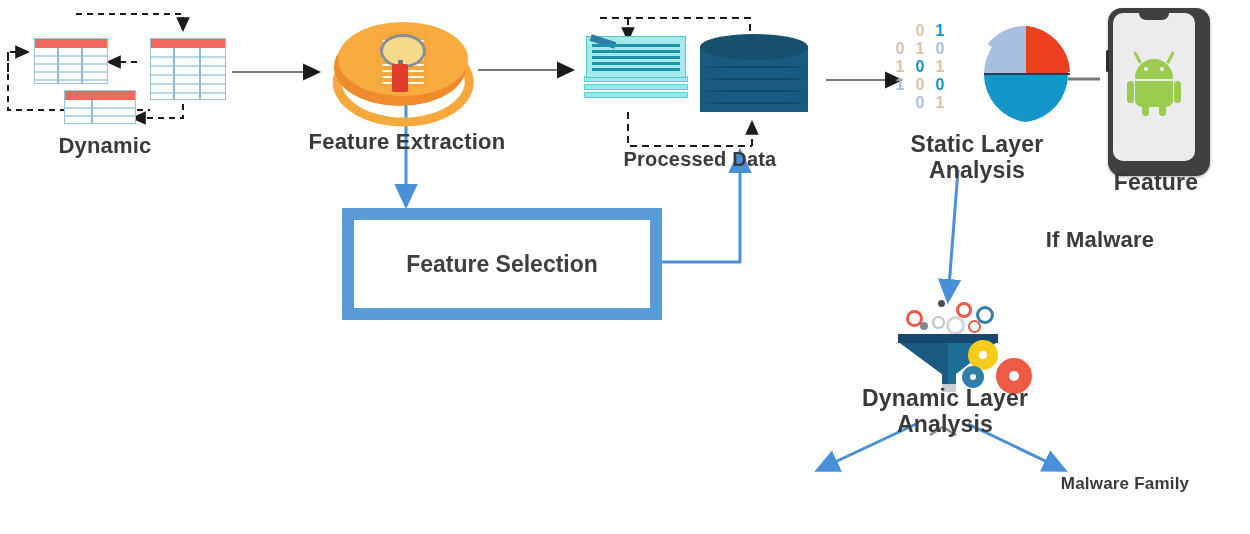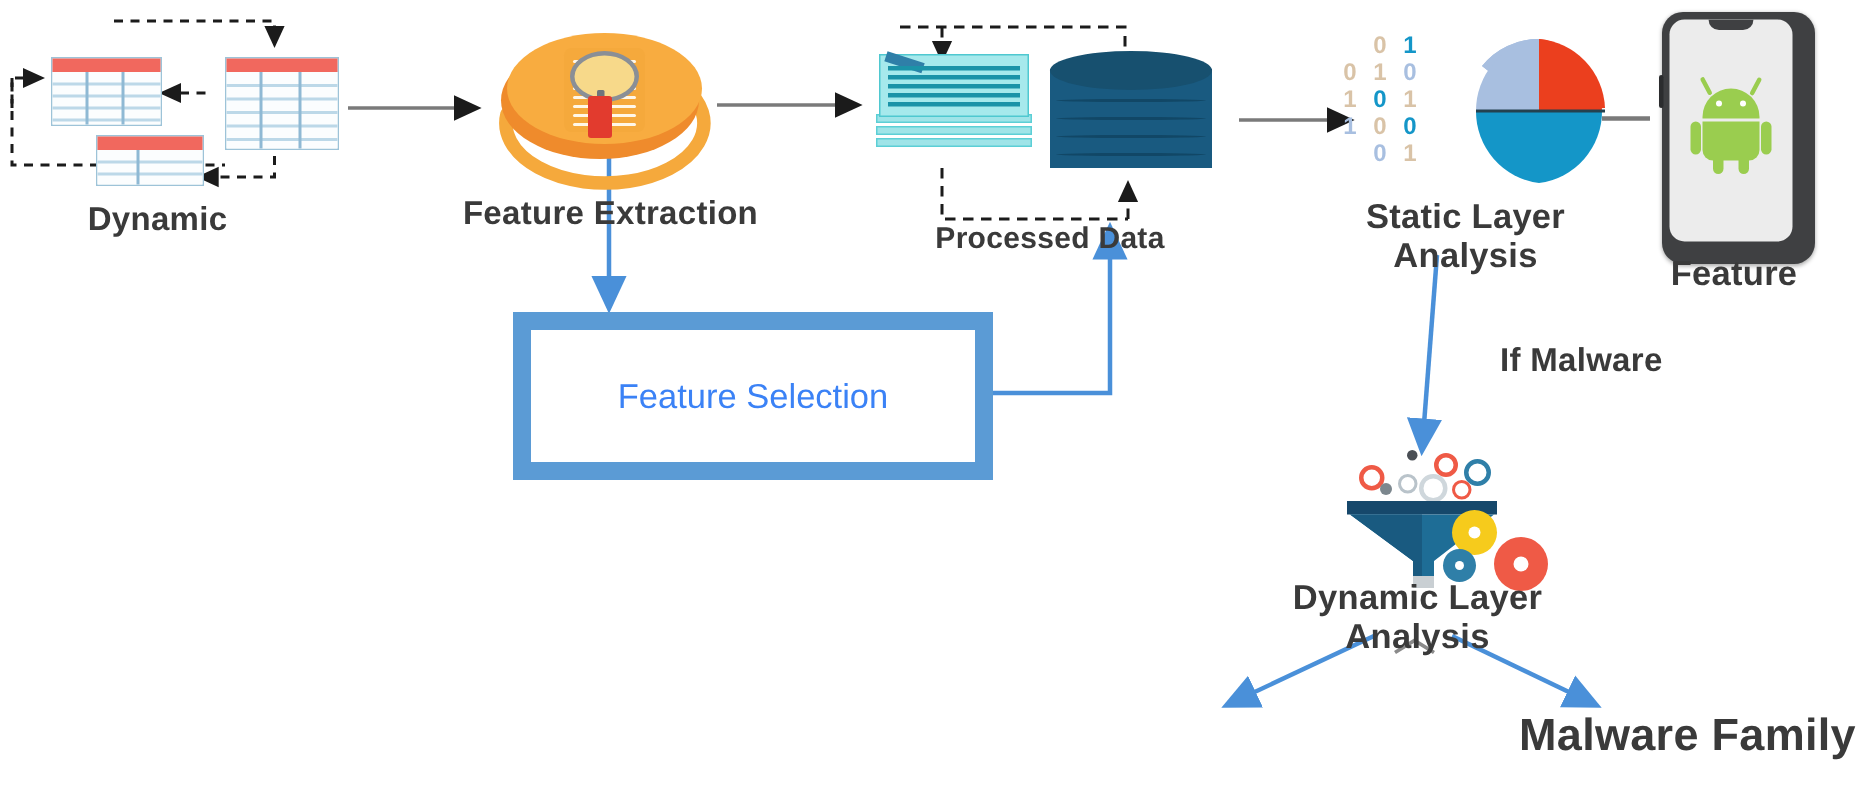--- a/index.html
+++ b/index.html
@@ -46,21 +46,21 @@
   .cyl .top{position:absolute;background:#17506f;border-radius:50%;}
   .cyl .rib{position:absolute;height:2px;background:#0e3d57;opacity:.65;border-radius:50%;}
   
   .bin{position:absolute;display:grid;grid-template-columns:repeat(3,20px);
        grid-auto-rows:18px;font-weight:bold;font-size:16px;text-align:center;line-height:18px;}
   
   .fs-box{position:absolute;background:#5b9bd5;box-sizing:border-box;
           display:flex;align-items:center;justify-content:center;}
   .fs-inner{background:#ffffff;width:calc(100% - 24px);height:calc(100% - 24px);
             display:flex;align-items:center;justify-content:center;}
-  .fs-txt{font-weight:normal;color:#3b82f6;}
+  .fs-txt{font-weight:bold;color:#404040;}
   
   .phone{position:absolute;background:#3f4042;border-radius:14px;
          box-shadow:0 1px 3px rgba(0,0,0,.35);}
   .phone .screen{position:absolute;background:#ececec;border-radius:10px;overflow:hidden;}
   .phone .notch{position:absolute;background:#3f4042;border-radius:0 0 7px 7px;}
   .phone .btn{position:absolute;background:#2b2c2e;border-radius:2px;}
   .andr{position:absolute;}
   .andr .head{position:absolute;background:#9acd4f;border-radius:40px 40px 0 0;}
   .andr .eye{position:absolute;background:#ffffff;border-radius:50%;}
   .andr .ant{position:absolute;background:#9acd4f;border-radius:2px;}
@@ -260,21 +260,21 @@
   </div>
 
   <div class="lbl" style="left:1096px;top:170px;width:120px;font-size:23px;">Feature</div>
 
   <div class="fs-box" style="left:342px;top:208px;width:320px;height:112px;">
     <div class="fs-inner">
       <span class="fs-txt" style="font-size:23px;">Feature Selection</span>
     </div>
   </div>
 
-  <div class="lbl" style="left:1000px;top:228px;width:200px;font-size:22px;text-align:left;">If Malware</div>
+  <div class="lbl" style="left:1000px;top:228px;width:200px;font-size:22px;text-align:center;">If Malware</div>
 
   <div class="funnel" style="left:892px;top:296px;width:150px;height:92px;">
 
     <div class="bit" style="left:14px;top:14px;width:11px;height:11px;border:3px solid #ef5a46;"></div>
     <div class="bit" style="left:64px;top:6px;width:10px;height:10px;border:3px solid #ef5a46;"></div>
     <div class="bit" style="left:84px;top:10px;width:12px;height:12px;border:3px solid #2f7fa8;"></div>
     <div class="bit" style="left:76px;top:24px;width:9px;height:9px;border:2.5px solid #ef5a46;"></div>
     <div class="bit" style="left:40px;top:20px;width:9px;height:9px;border:2.5px solid #b9c3ca;"></div>
     <div class="bit" style="left:54px;top:20px;width:13px;height:13px;border:3px solid #cfd7dc;"></div>
     <div class="bit" style="left:28px;top:26px;width:8px;height:8px;background:#7c878e;"></div>
@@ -295,15 +295,15 @@
     </div>
     <div class="gear" style="left:70px;top:70px;width:22px;height:22px;background:#2f7fa8;">
       <div class="hole" style="left:8px;top:8px;width:6px;height:6px;"></div>
     </div>
   </div>
 
   <div class="lbl" style="left:830px;top:386px;width:230px;font-size:23px;">Dynamic Layer
 Analysis</div>
 
 
-  <div class="lbl" style="left:1000px;top:474px;width:250px;font-size:30px;">Malware Family</div>
+  <div class="lbl" style="left:1000px;top:474px;width:250px;font-size:17px;">Malware Family</div>
 
 </div>
 
 </body></html>

